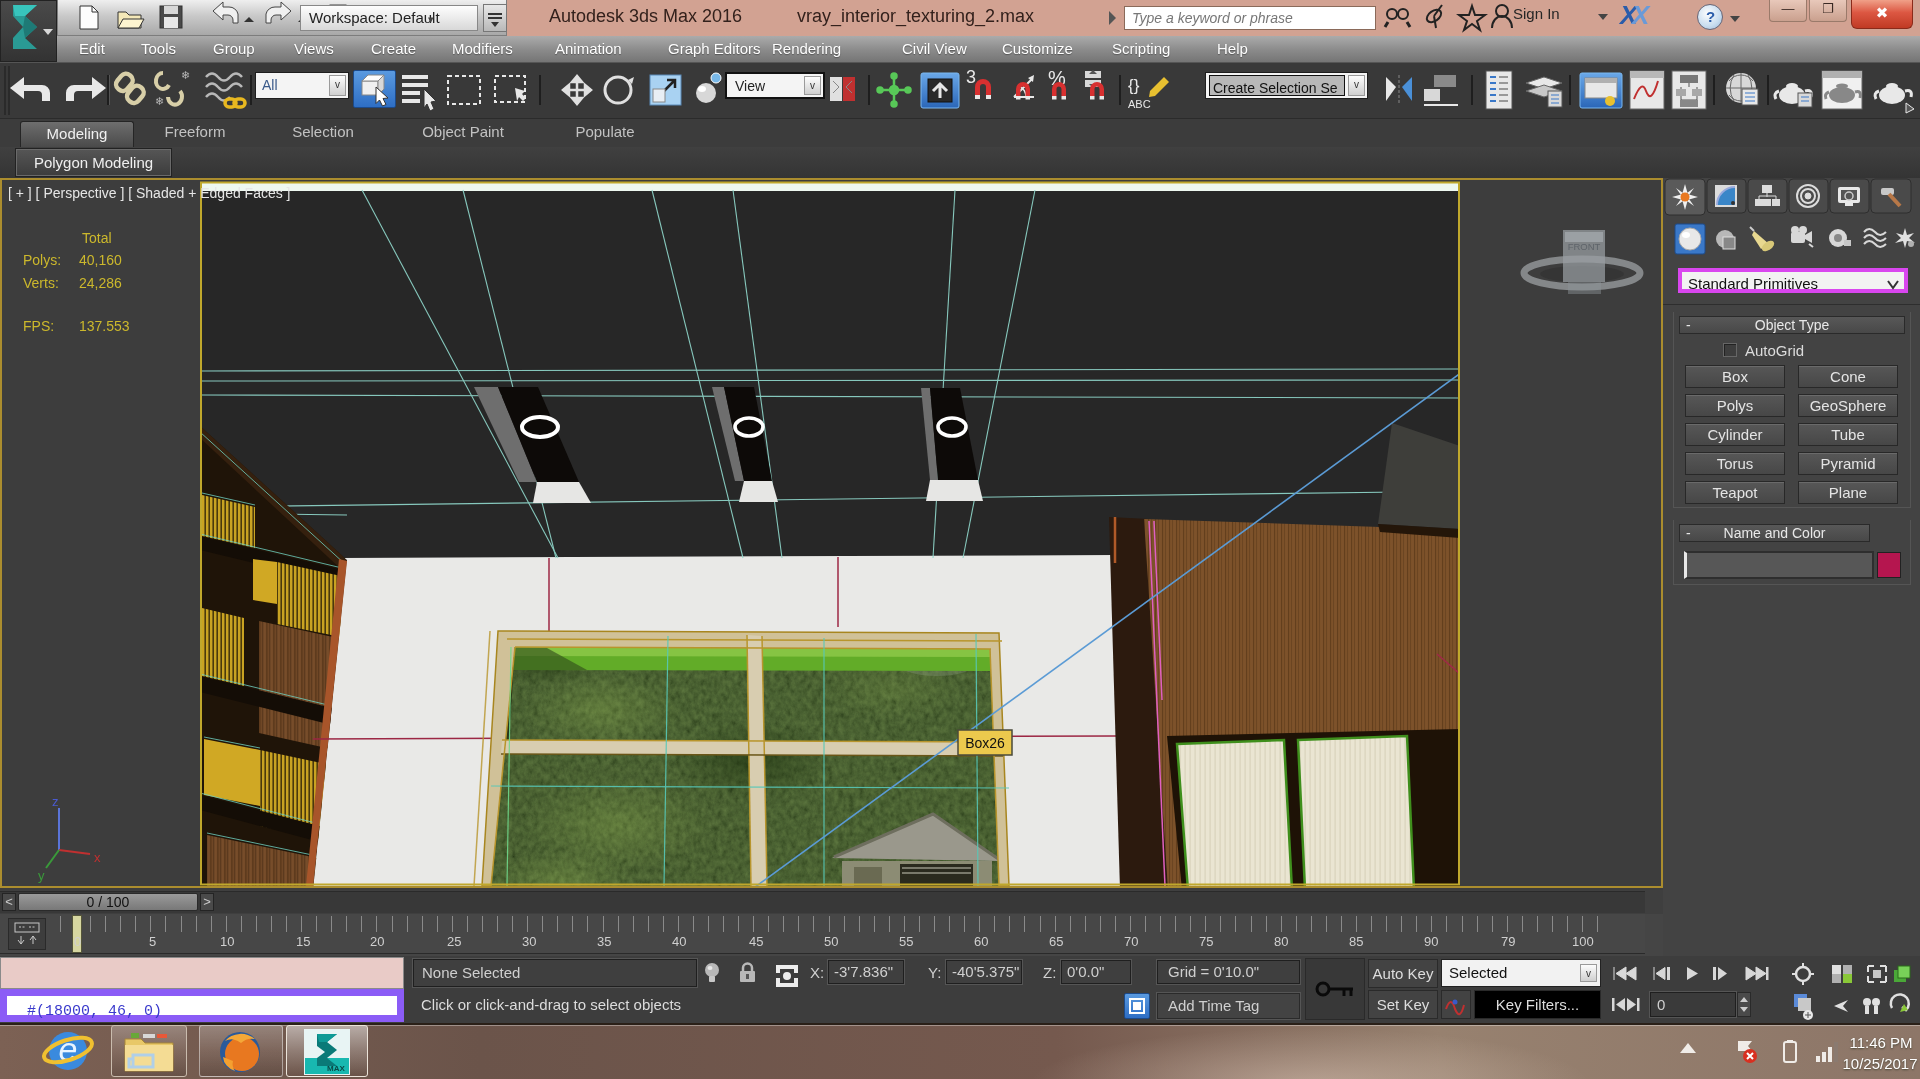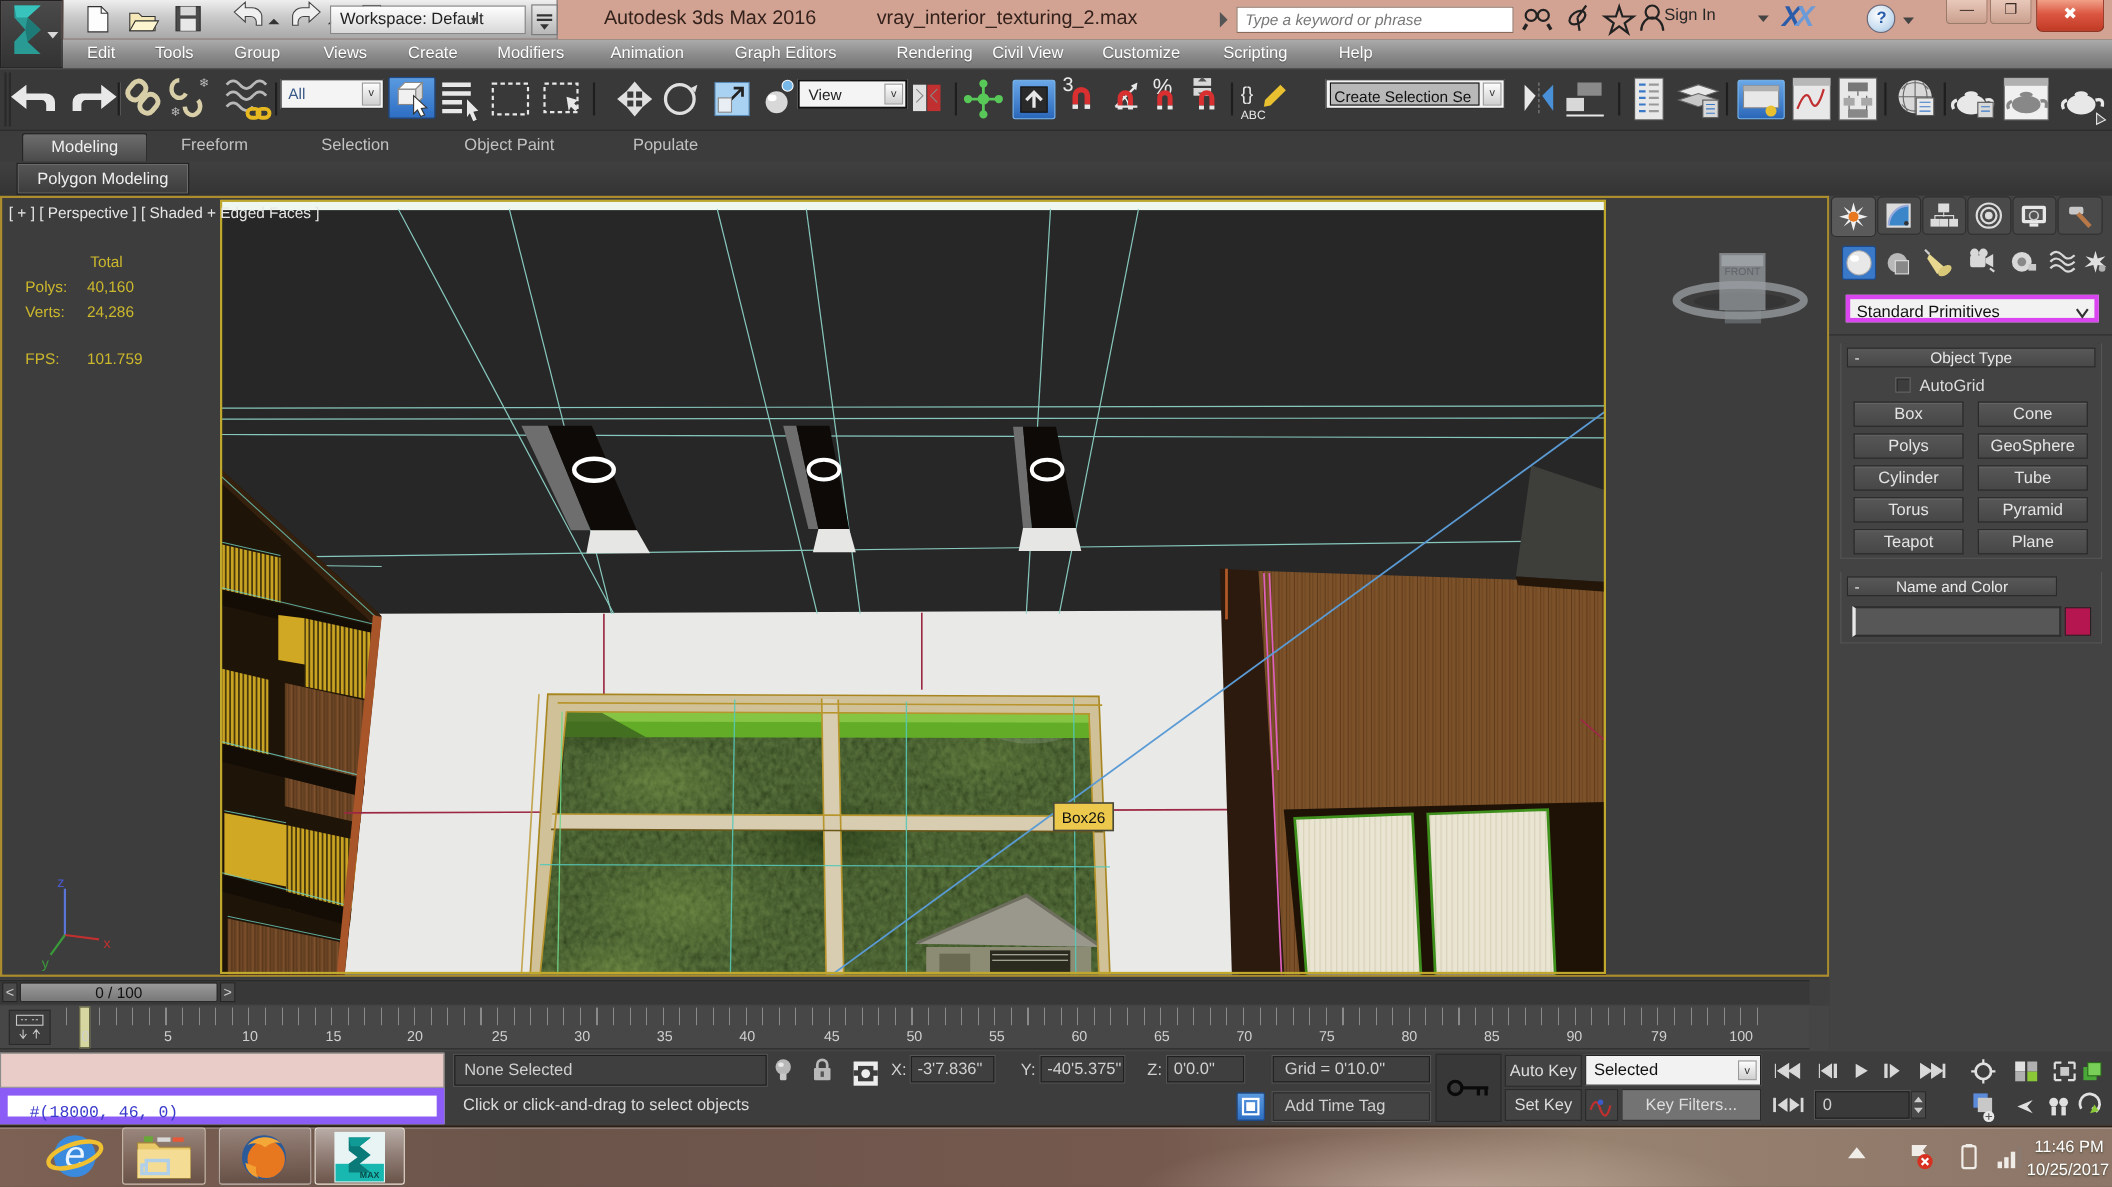--- a/index.html
+++ b/index.html
@@ -137,21 +137,21 @@
 
   <div id="menubar">
     <span class="mi" style="left:79px">Edit</span>
     <span class="mi" style="left:141px">Tools</span>
     <span class="mi" style="left:213px">Group</span>
     <span class="mi" style="left:294px">Views</span>
     <span class="mi" style="left:371px">Create</span>
     <span class="mi" style="left:452px">Modifiers</span>
     <span class="mi" style="left:555px">Animation</span>
     <span class="mi" style="left:668px">Graph Editors</span>
-    <span class="mi" style="left:815px">Rendering</span>
+    <span class="mi" style="left:772px">Rendering</span>
     <span class="mi" style="left:902px">Civil View</span>
     <span class="mi" style="left:1002px">Customize</span>
     <span class="mi" style="left:1112px">Scripting</span>
     <span class="mi" style="left:1217px">Help</span>
   </div>
 
   <div id="toolbar">
     <svg width="1920" height="55" viewBox="0 0 1920 55" style="position:absolute;left:0;top:0">
       <g stroke="#2a2a2a">
           <path d="M5,3 V52 M9,3 V52" stroke-width="2"></path>
@@ -597,21 +597,21 @@
         <text x="1582" y="70" font-size="9.5" fill="#5e646a" text-anchor="middle" font-family="Liberation Sans">FRONT</text>
       </g>
     </svg>
     <div id="vplabel">[ + ] [ Perspective ] [ Shaded + Edged Faces ]</div>
     <span class="stat" style="left:80px;top:50px">Total</span>
     <span class="stat" style="left:21px;top:72px">Polys:</span>
       <span class="stat" style="left:77px;top:72px">40,160</span>
     <span class="stat" style="left:21px;top:95px">Verts:</span>
       <span class="stat" style="left:77px;top:95px">24,286</span>
     <span class="stat" style="left:21px;top:138px">FPS:</span>
-      <span class="stat" style="left:77px;top:138px">101.759</span>
+      <span class="stat" style="left:77px;top:138px">137.553</span>
   </div>
 
   <div id="cmdpanel">
     <svg width="257" height="420" viewBox="0 0 257 420" style="position:absolute;left:0;top:0">
 
       <g>
         <rect x="2" y="1" width="40" height="36" rx="4" fill="#5a5a5a" stroke="#2e2e2e"></rect>
         <rect x="44" y="1" width="39" height="34" rx="4" fill="#4a4a4a" stroke="#2e2e2e"></rect>
         <rect x="85" y="1" width="39" height="34" rx="4" fill="#4a4a4a" stroke="#2e2e2e"></rect>
         <rect x="126" y="1" width="39" height="34" rx="4" fill="#4a4a4a" stroke="#2e2e2e"></rect>
@@ -827,21 +827,21 @@
     </div>
     <div class="abs" style="left:1368px;top:3px;width:70px;height:29px;background:#434343;border:1px solid #2a2a2a;color:#ddd;font-size:15px;text-align:center;line-height:27px">Auto Key</div>
     <div class="abs" style="left:1368px;top:34px;width:70px;height:29px;background:#434343;border:1px solid #2a2a2a;color:#ddd;font-size:15px;text-align:center;line-height:27px">Set Key</div>
     <div class="abs" style="left:1441px;top:3px;width:160px;height:28px;background:#f2f2f2;border:1px solid #222;color:#111;font-size:15px;line-height:26px;padding-left:7px">Selected<span style="position:absolute;right:3px;top:4px;width:17px;height:18px;background:linear-gradient(#fdfdfd,#cfcfcf);border:1px solid #9a9a9a;font-size:10px;text-align:center;line-height:17px;color:#333">v</span></div>
     <div class="abs" style="left:1441px;top:34px;width:30px;height:29px;background:#434343;border:1px solid #2a2a2a">
       <svg width="28" height="27">
           <path d="M4,18 q5,-14 9,0 q5,12 9,-4" stroke="#c03030" stroke-width="2" fill="none"></path>
           <circle cx="13" cy="11" r="2.5" fill="#3a5ac8"></circle>
         </svg>
     </div>
-    <div class="abs" style="left:1474px;top:34px;width:127px;height:29px;background:#737373;border:1px solid #2a2a2a;color:#ddd;font-size:15px;text-align:center;line-height:27px">Key Filters...</div>
+    <div class="abs" style="left:1474px;top:34px;width:127px;height:29px;background:#000000;border:1px solid #2a2a2a;color:#ddd;font-size:15px;text-align:center;line-height:27px">Key Filters...</div>
 
     <svg class="abs" style="left:1608px;top:3px" width="180" height="29">
       <g fill="#d8d8d8">
           <path d="M6,8 v13 M8,14.5 l10,-6.5 v13 Z M18,14.5 l10,-6.5 v13 Z" stroke="#d8d8d8" fill="#d8d8d8"></path>
         </g>
       <g transform="translate(42,0)" fill="#d8d8d8">
           <path d="M4,8 v13 M6,14.5 l9,-6 v12 Z" stroke="#d8d8d8"></path>
           <rect x="17" y="8" width="3" height="13"></rect>
         </g>
       <g transform="translate(74,0)">

